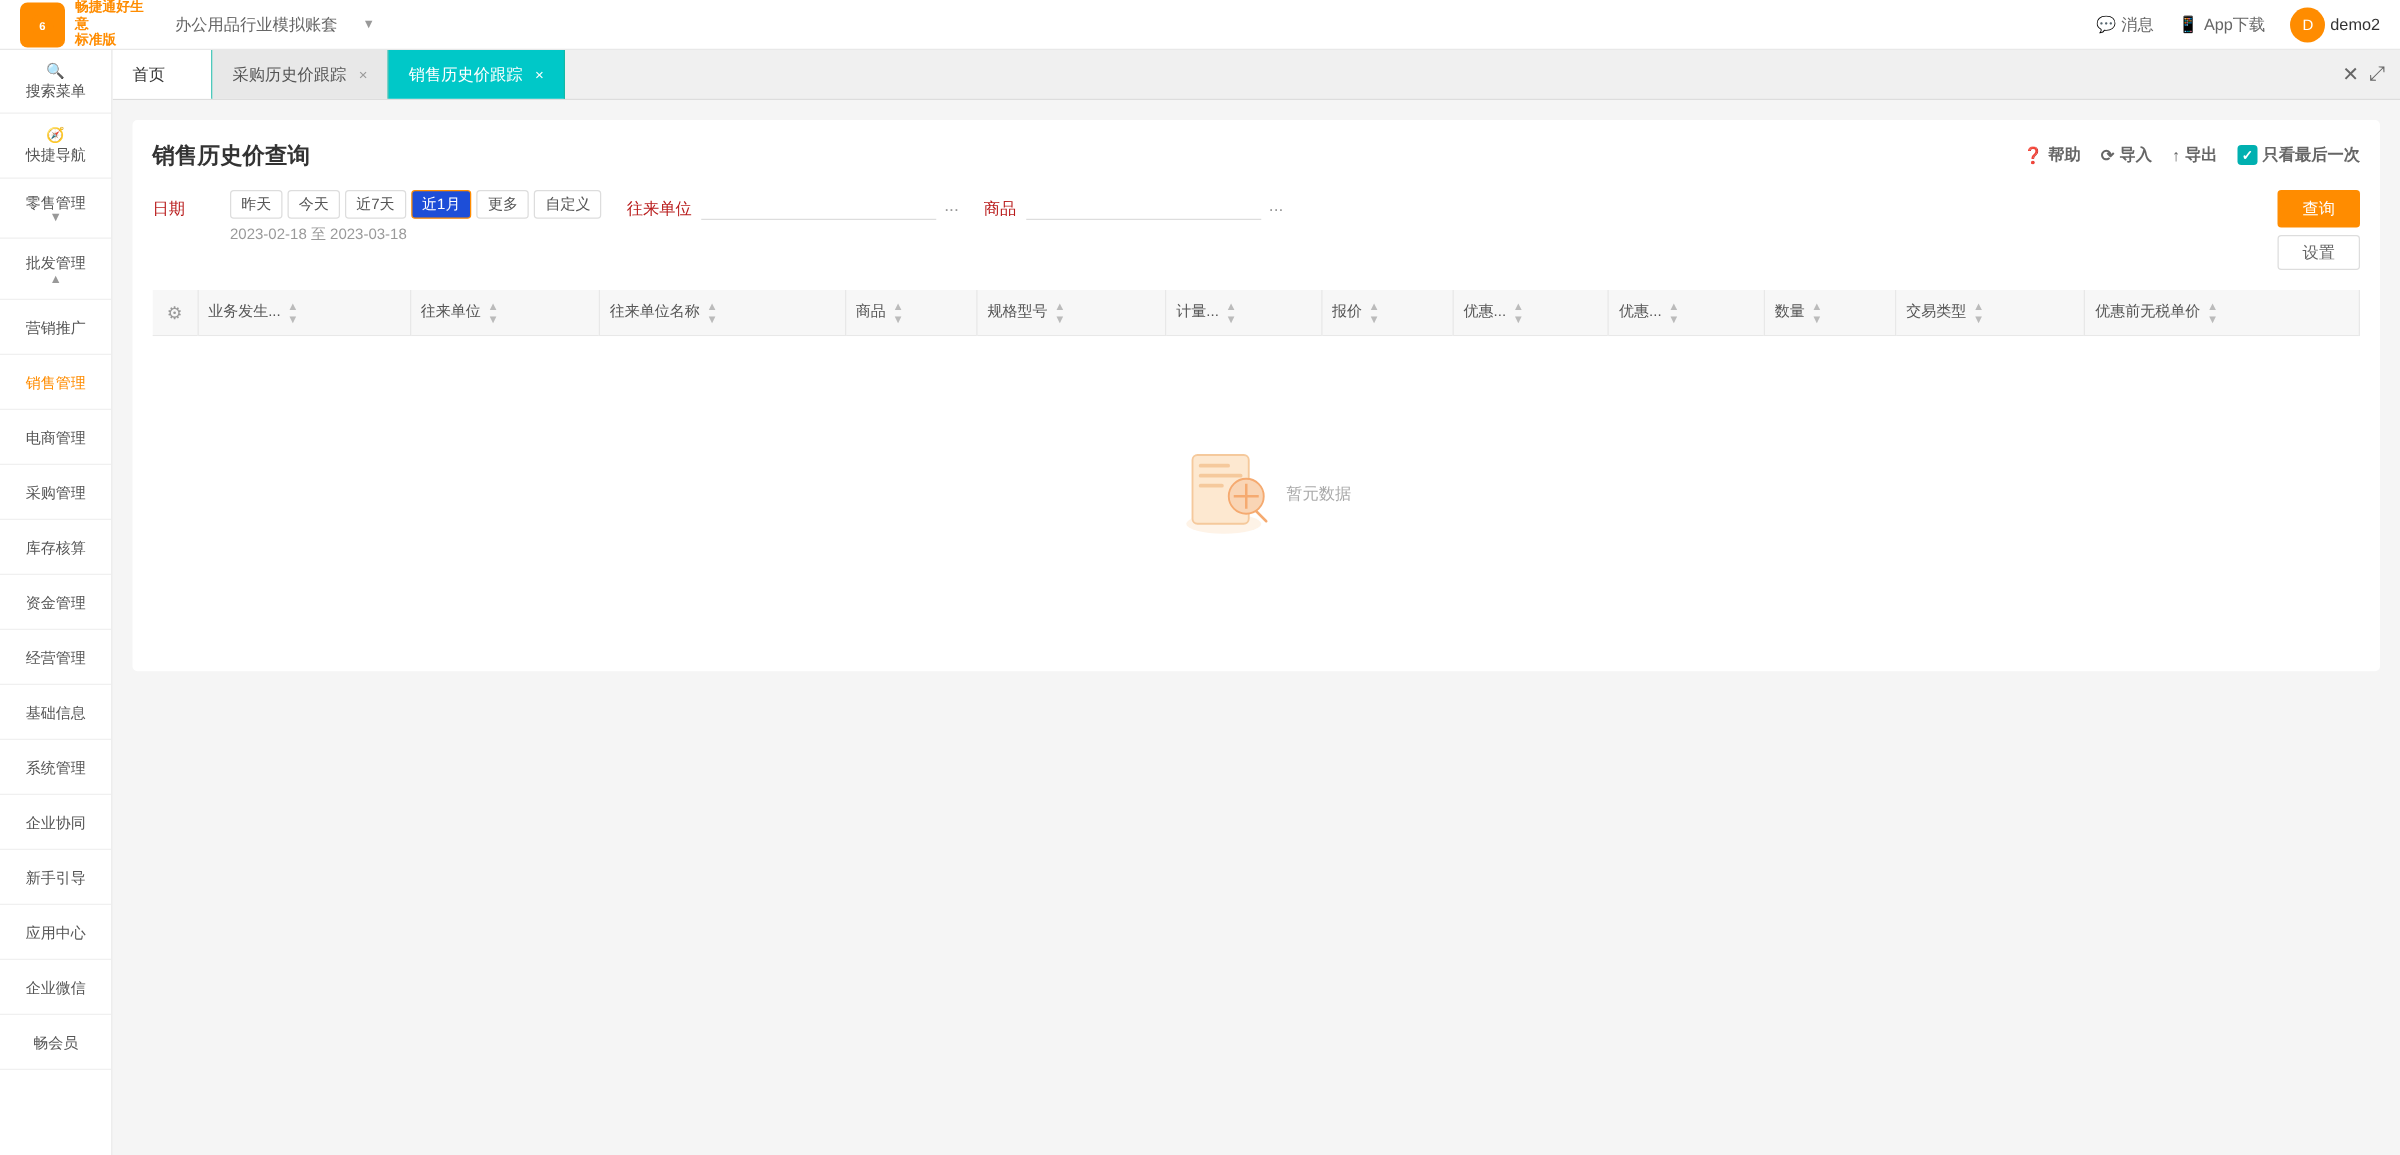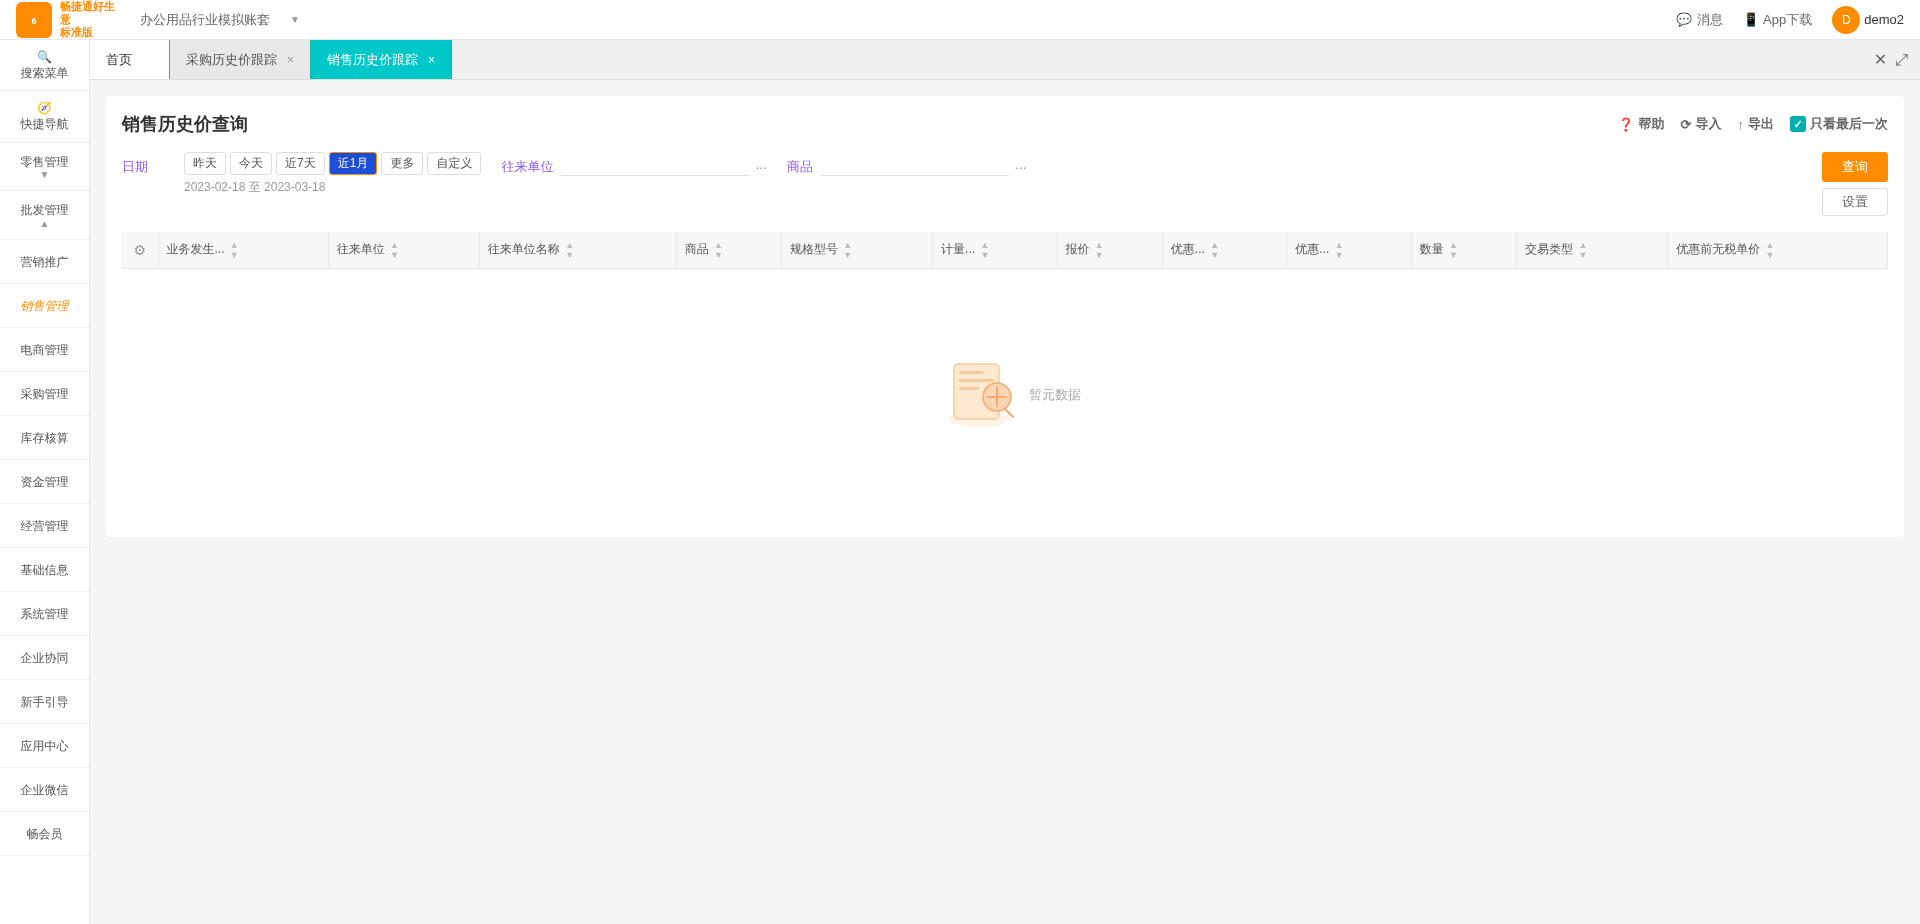--- a/index.html
+++ b/index.html
@@ -13,21 +13,21 @@
     .app-selector { display: flex; align-items: center; gap: 20px; color: #666; font-size: 13px; cursor: pointer; margin-left: 12px; }
     .app-selector-arrow { color: #999; font-size: 10px; }
     .topbar-right { display: flex; align-items: center; gap: 20px; }
     .topbar-action { display: flex; align-items: center; gap: 4px; color: #666; font-size: 13px; cursor: pointer; }
     .avatar { width: 28px; height: 28px; background: #ff8c00; border-radius: 50%; display: flex; align-items: center; justify-content: center; color: white; font-size: 12px; }
     .username { color: #333; font-size: 13px; }
 
     
     .sidebar { width: 90px; background: #fff; position: fixed; top: 40px; left: 0; bottom: 0; z-index: 99; border-right: 1px solid #e8e8e8; display: flex; flex-direction: column; overflow-y: auto; }
     .sidebar-item { display: flex; flex-direction: column; align-items: center; justify-content: center; padding: 10px 4px; cursor: pointer; color: #555; font-size: 12px; text-align: center; border-bottom: 1px solid #f0f0f0; min-height: 44px; }
-    .sidebar-item.active { color: #ff8c00; font-style: italic; }
+    .sidebar-item.active { color: #ff8c00; }
     .sidebar-item .item-label { font-size: 12px; line-height: 1.2; margin-top: 2px; }
     .sidebar-item .arrow { font-size: 10px; color: #999; }
 
     
     .tabbar { height: 40px; background: #f0f0f0; display: flex; align-items: stretch; position: fixed; top: 40px; left: 90px; right: 0; z-index: 98; border-bottom: 1px solid #ddd; }
     .tab { display: flex; align-items: center; padding: 0 16px; cursor: pointer; font-size: 13px; color: #555; background: #e8e8e8; border-right: 1px solid #14b8a6; gap: 6px; min-width: 80px; }
     .tab.home { background: #fff; color: #333; }
     .tab.active { background: #00c8c8; color: #fff; }
     .tab .close-btn { font-size: 12px; color: #999; cursor: pointer; margin-left: 4px; }
     .tab.active .close-btn { color: #fff; }
@@ -41,21 +41,21 @@
     
     .page-title { font-size: 18px; font-weight: bold; color: #333; margin-bottom: 16px; display: flex; align-items: center; justify-content: space-between; }
     .page-title-actions { display: flex; align-items: center; gap: 16px; font-size: 13px; color: #666; }
     .page-title-action { display: flex; align-items: center; gap: 4px; cursor: pointer; }
     .checkbox-wrap { display: flex; align-items: center; gap: 4px; }
     .checkbox-icon { width: 16px; height: 16px; background: #00b0b0; border-radius: 3px; display: flex; align-items: center; justify-content: center; color: white; font-size: 11px; }
 
     
     .filter-bar { display: flex; align-items: flex-start; gap: 20px; margin-bottom: 16px; flex-wrap: wrap; }
     .filter-group { display: flex; align-items: flex-start; gap: 8px; }
-    .filter-label { color: #8b5cf6; font-size: 13px; margin-top: 6px; white-space: nowrap; }
+    .filter-label { color: #b91c1c; font-size: 13px; margin-top: 6px; white-space: nowrap; }
     .filter-dates { display: flex; flex-direction: column; gap: 2px; margin-left: 28px; }
     .date-btns { display: flex; align-items: center; gap: 4px; }
     .date-btn { padding: 2px 8px; border: 1px solid #ddd; border-radius: 3px; cursor: pointer; font-size: 12px; color: #555; background: #fff; }
     .date-btn.active { background: #1d4ed8; color: #fff; border-color: #ff8c00; }
     .date-range { font-size: 12px; color: #999; margin-top: 2px; }
     .filter-input-group { display: flex; align-items: center; gap: 6px; }
     .filter-input { border: none; border-bottom: 1px solid #ddd; padding: 4px 6px; font-size: 13px; color: #333; min-width: 180px; outline: none; }
     .filter-dots { color: #999; font-size: 14px; cursor: pointer; }
     .filter-actions { display: flex; flex-direction: column; gap: 6px; margin-left: auto; }
     .btn-query { background: #ff8c00; color: #fff; border: none; padding: 6px 20px; border-radius: 3px; cursor: pointer; font-size: 13px; }

